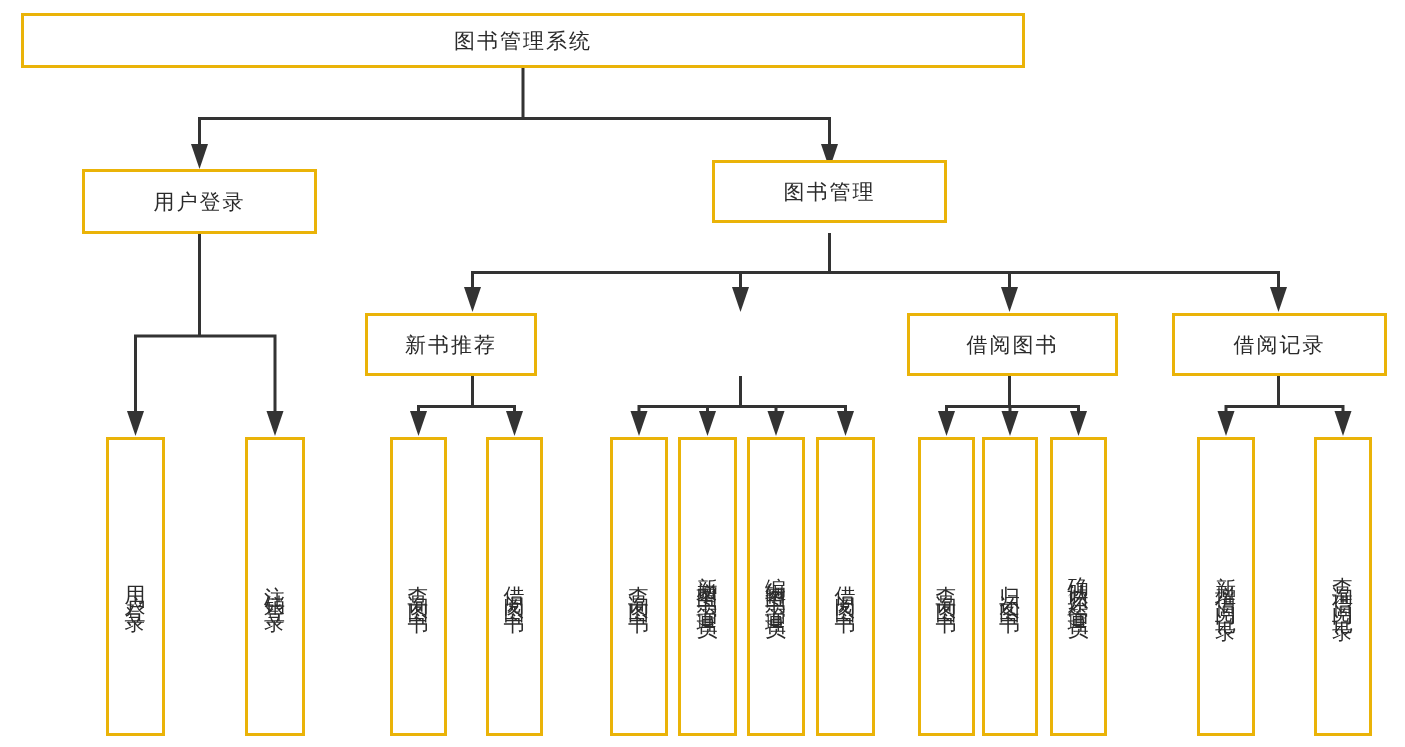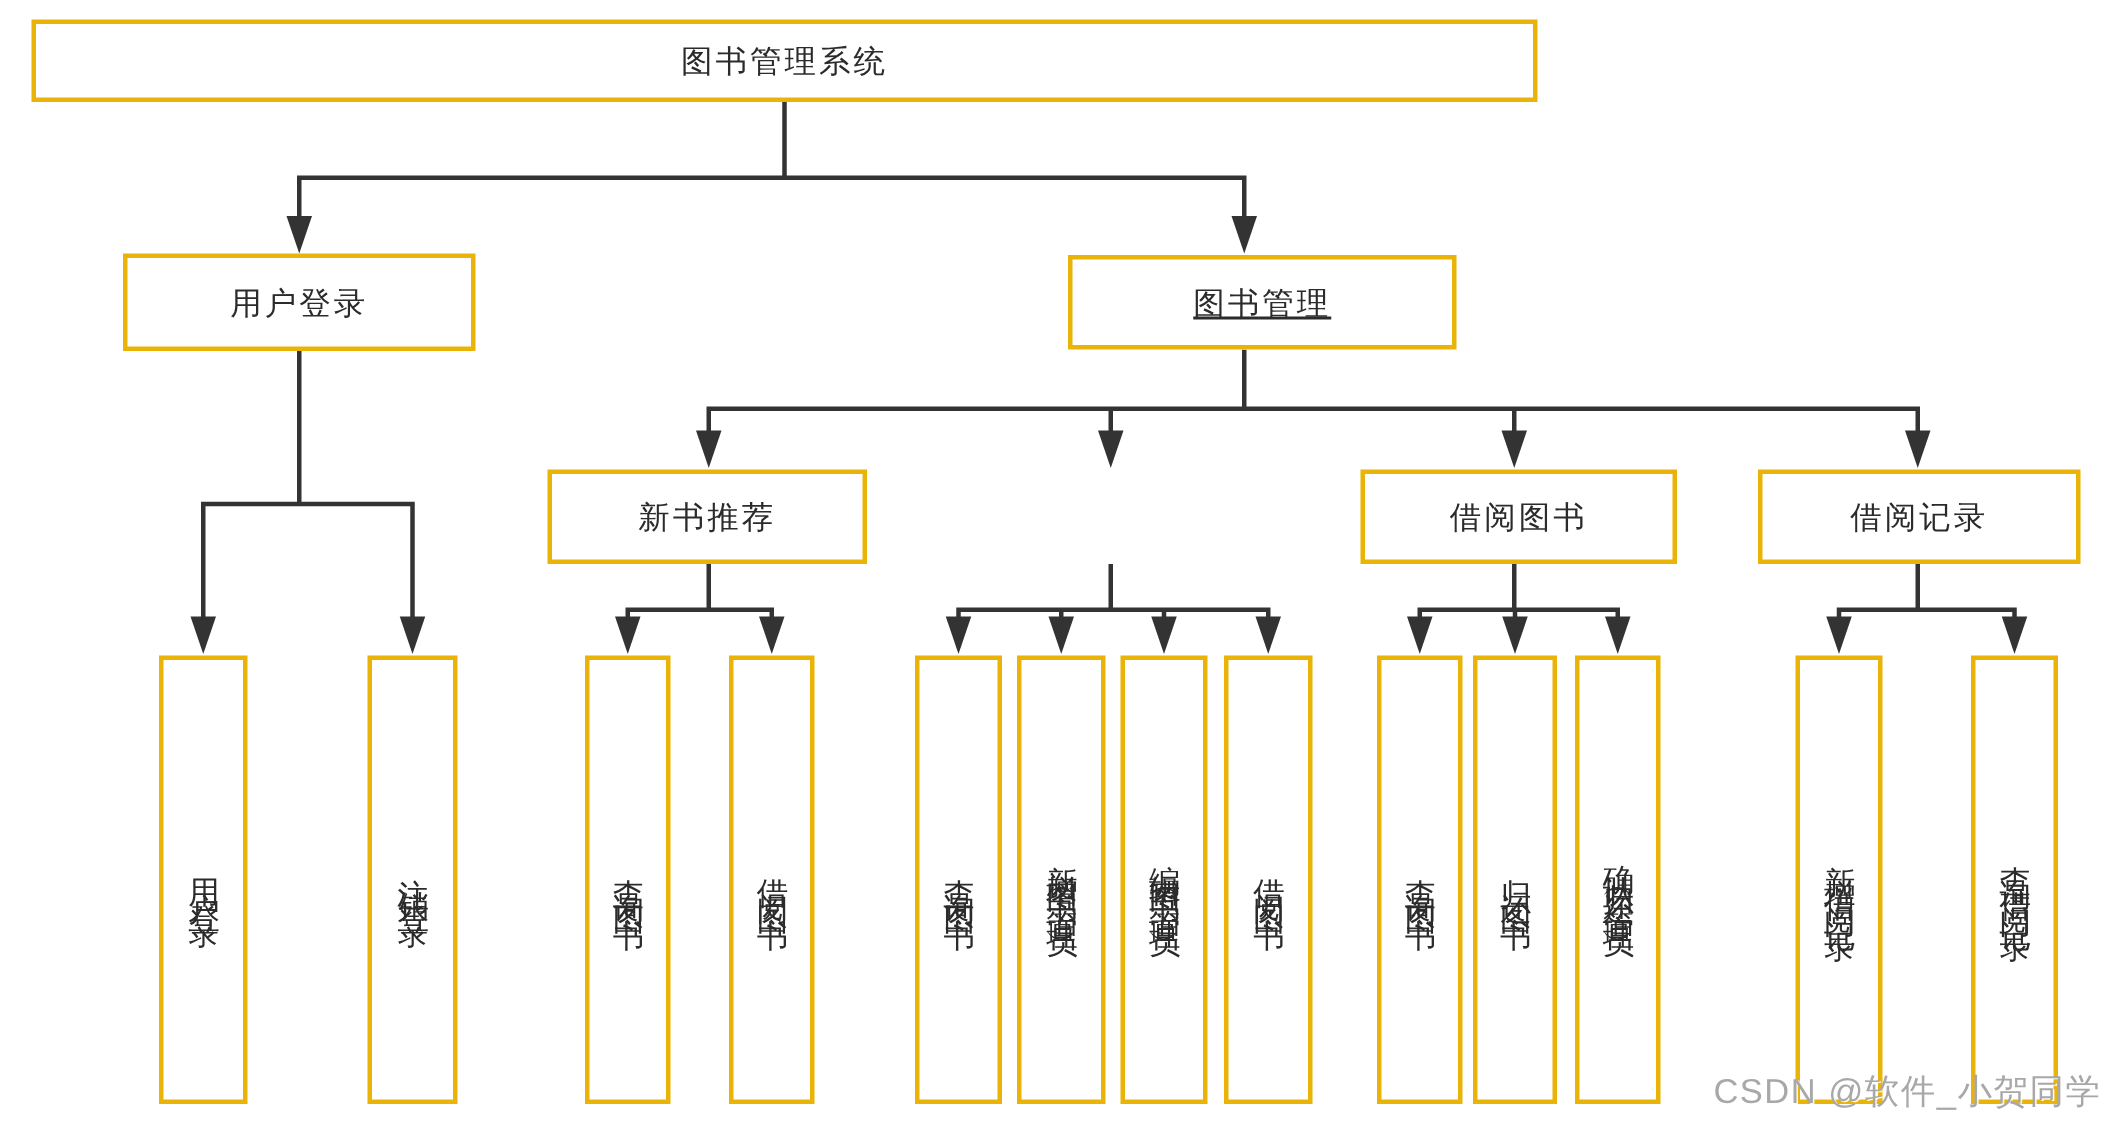--- a/index.html
+++ b/index.html
@@ -107,25 +107,25 @@
     </g>
   </svg>
 
   <div class="node" style="left:21px;top:13px;width:1004px;height:55px;">
     <span class="h-label">图书管理系统</span>
   </div>
 
   <div class="node" style="left:82px;top:169px;width:235px;height:65px;">
     <span class="h-label">用户登录</span>
   </div>
-  <div class="node" style="left:712px;top:170px;width:259px;height:63px;text-decoration:underline;">
+  <div class="node" style="left:712px;top:160px;width:235px;height:63px;">
     <span class="h-label">图书管理</span>
   </div>
 
-  <div class="node" style="left:365px;top:313px;width:213px;height:63px;">
+  <div class="node" style="left:365px;top:313px;width:172px;height:63px;">
     <span class="h-label">新书推荐</span>
   </div>
   <div class="node" style="left:907px;top:313px;width:211px;height:63px;">
     <span class="h-label">借阅图书</span>
   </div>
   <div class="node" style="left:1172px;top:313px;width:215px;height:63px;">
     <span class="h-label">借阅记录</span>
   </div>
 
   <div class="node" style="left:106px;top:437px;width:59px;height:299px;">
@@ -165,14 +165,13 @@
     <span class="v-label long">确认归还（管理员）</span>
   </div>
 
   <div class="node" style="left:1197px;top:437px;width:58px;height:299px;">
     <span class="v-label">新增借阅记录</span>
   </div>
   <div class="node" style="left:1314px;top:437px;width:58px;height:299px;">
     <span class="v-label">查询借阅记录</span>
   </div>
 
-  <div class="watermark">CSDN @软件_小贺同学</div>
 </div>
 
 </body></html>

